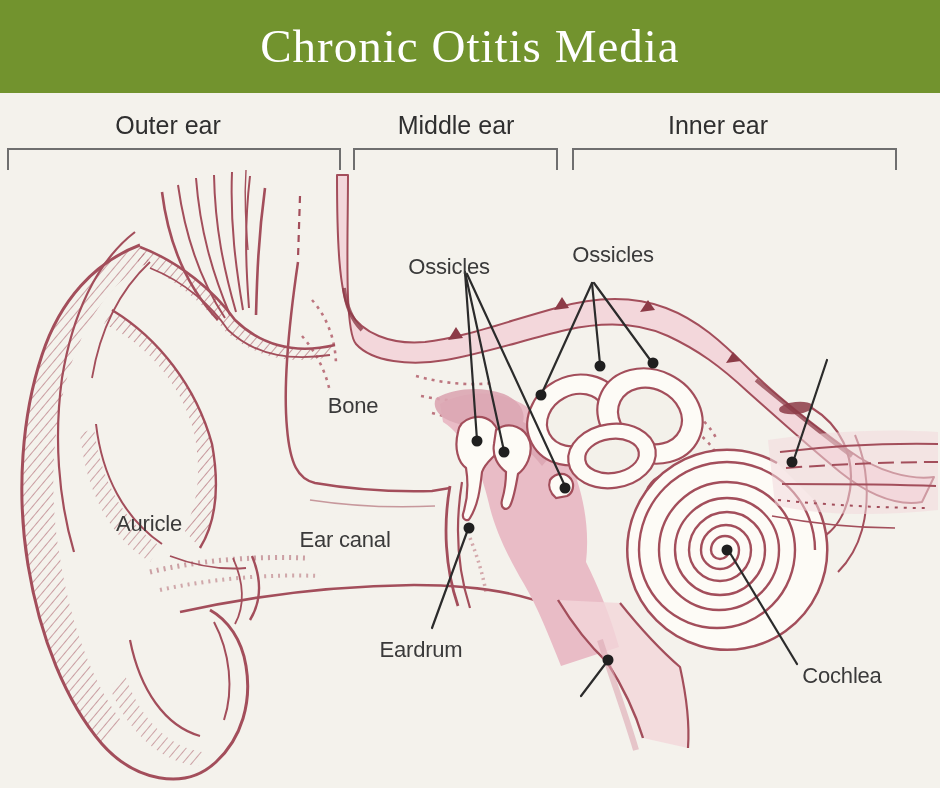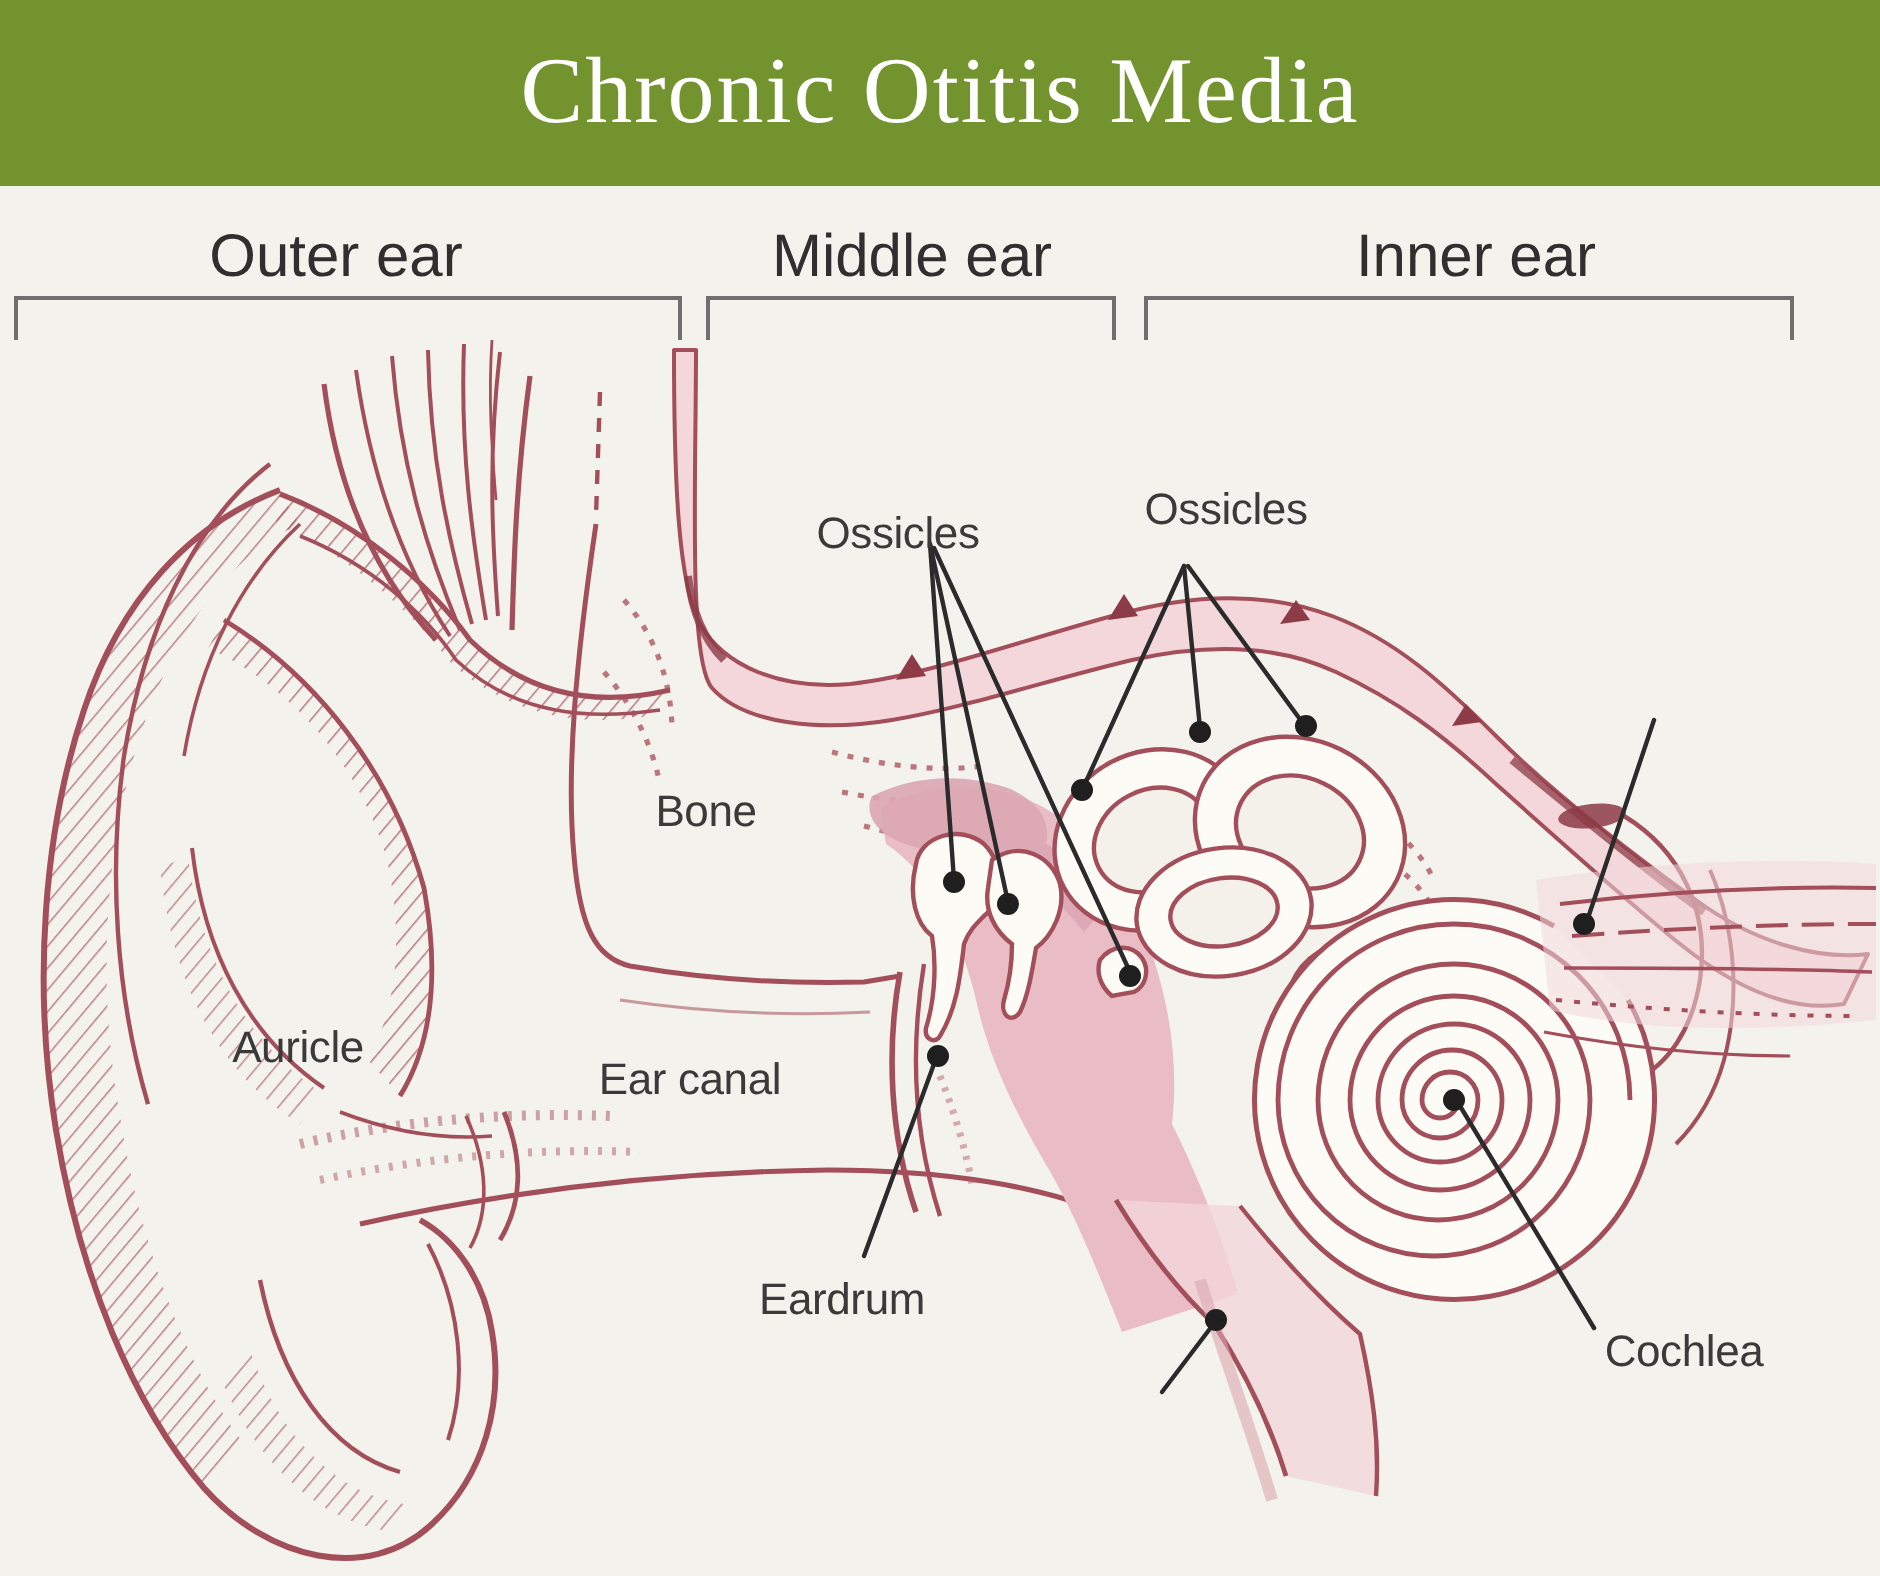--- a/index.html
+++ b/index.html
@@ -21,21 +21,21 @@
   
   svg.art{position:absolute;left:0;top:0;}
   
   .lbl{
     position:absolute;color:#3a3a3a;font-size:22px;line-height:1.2;
     letter-spacing:-0.2px;white-space:nowrap;
   }
   .lbl.center{transform:translateX(-50%);}
   .lbl.wrap{white-space:normal;}
   .region{
-    position:absolute;color:#2f2f2f;font-size:30px;line-height:1.1;
+    position:absolute;color:#2f2f2f;font-size:25px;line-height:1.1;
     transform:translateX(-50%);white-space:nowrap;
   }
 </style>
 </head>
 <body>
 
 <div class="stage">
 
   <svg class="art" width="940" height="788" viewBox="0 0 940 788">
     <defs>
@@ -234,21 +234,21 @@
       <circle cx="727" cy="550" r="5.5" stroke="none"></circle>
     </g>
   </svg>
 
   <div class="banner">
     <h1>Chronic Otitis Media</h1>
   </div>
 
   <div class="region" style="left:168px;top:112px;">Outer ear</div>
   <div class="region" style="left:456px;top:112px;">Middle ear</div>
-  <div class="region" style="left:738px;top:112px;">Inner ear</div>
+  <div class="region" style="left:718px;top:112px;">Inner ear</div>
 
   <div class="lbl center" style="left:449px;top:254px;">Ossicles</div>
   <div class="lbl center" style="left:613px;top:242px;">Ossicles</div>
   <div class="lbl center" style="left:353px;top:393px;">Bone</div>
   <div class="lbl center" style="left:149px;top:511px;">Auricle</div>
   <div class="lbl center" style="left:345px;top:527px;">Ear canal</div>
   <div class="lbl center" style="left:421px;top:637px;">Eardrum</div>
   <div class="lbl center" style="left:842px;top:663px;">Cochlea</div>
 </div>
 

